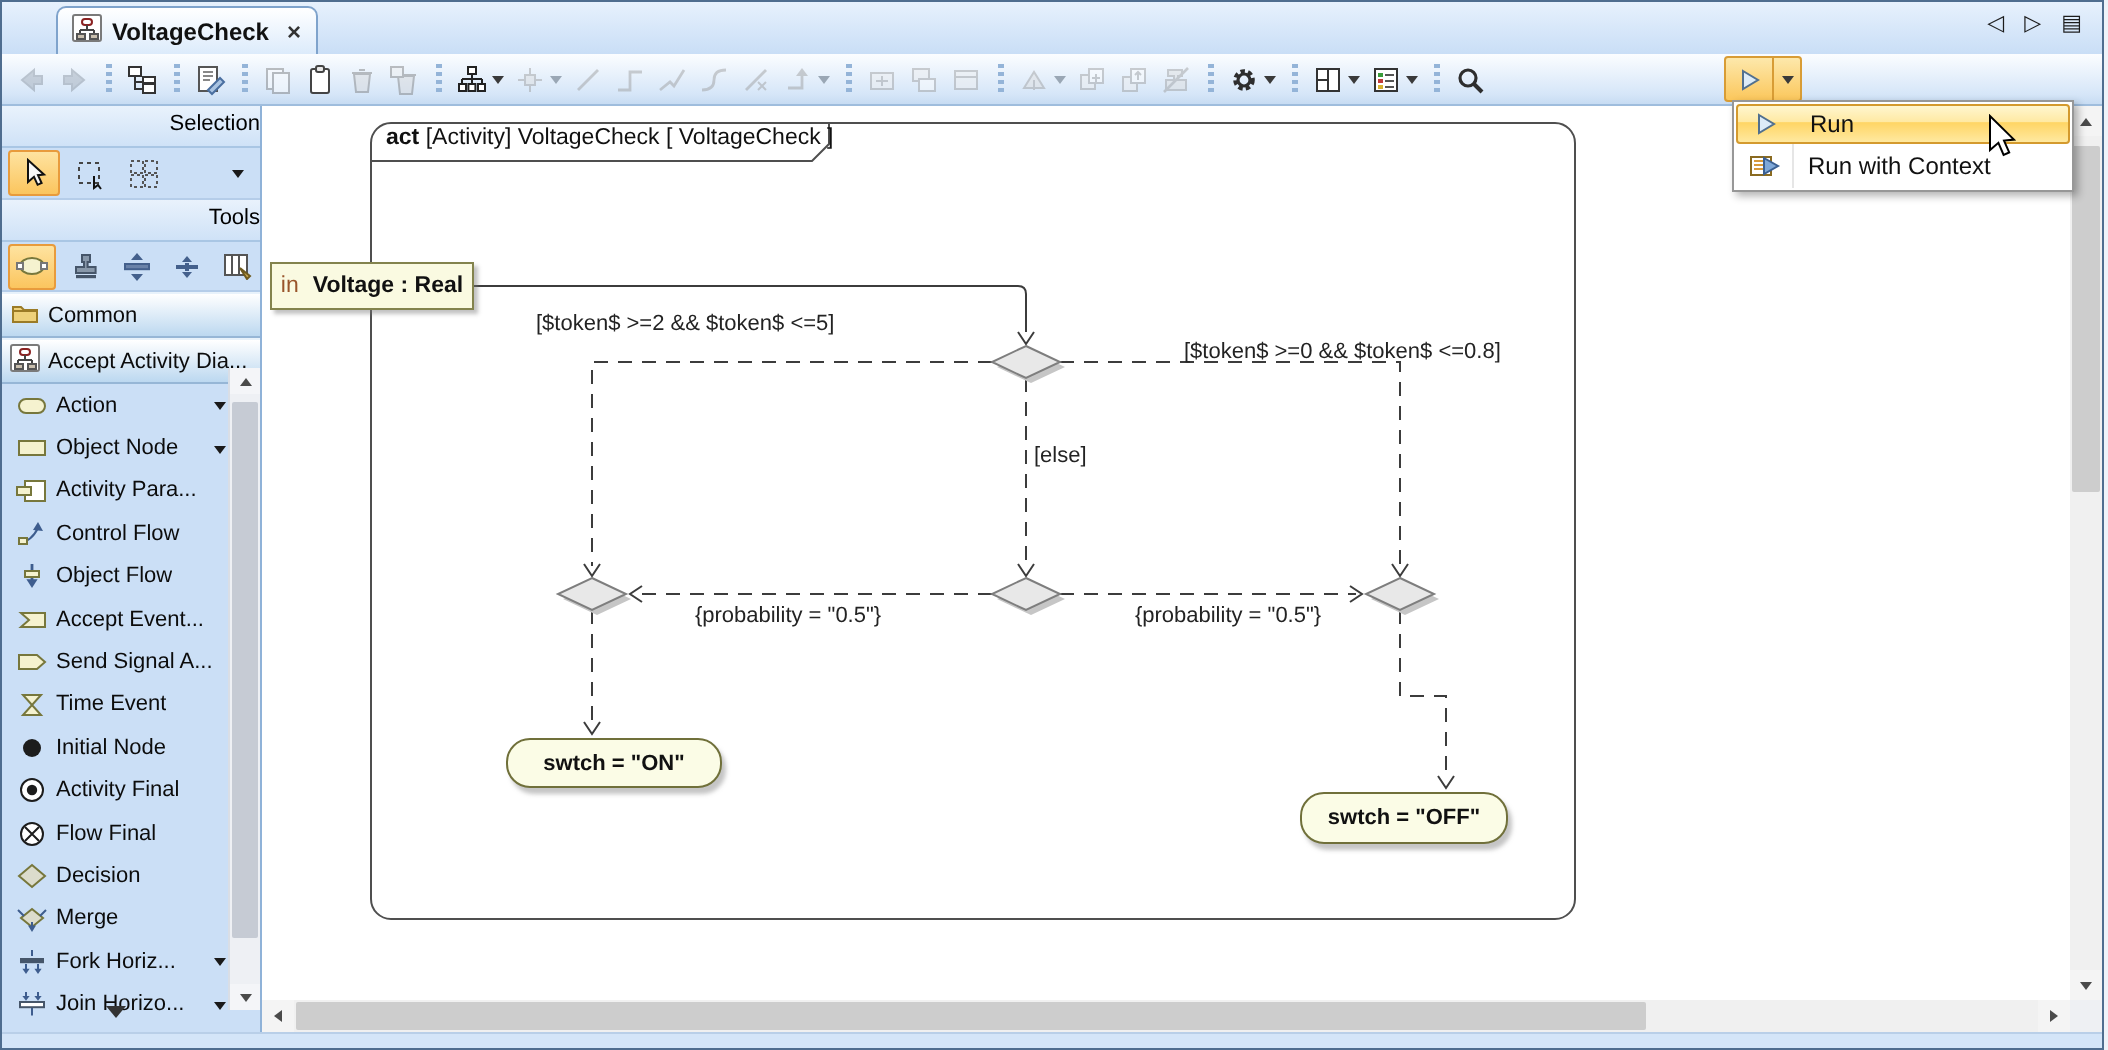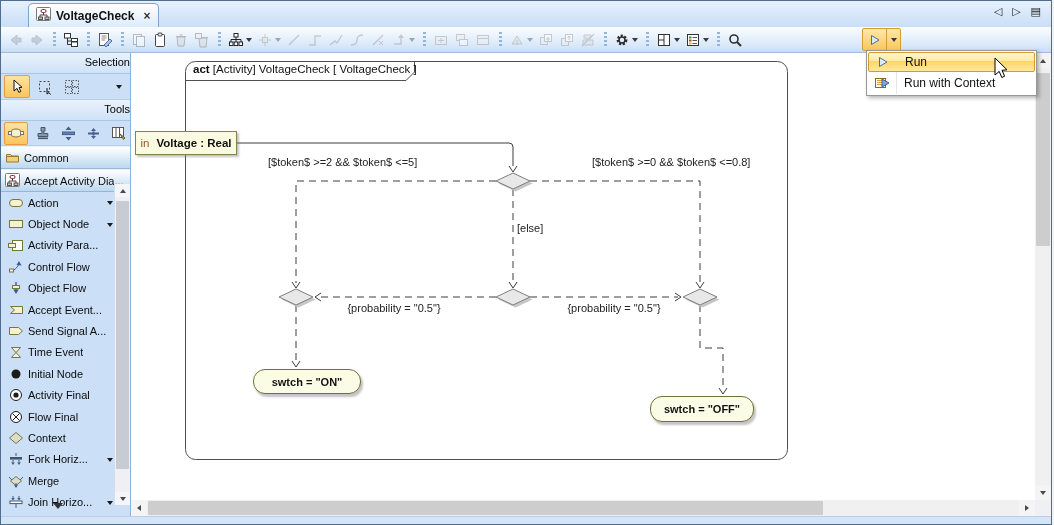--- a/index.html
+++ b/index.html
@@ -493,44 +493,44 @@
               </svg>
             </span>
           <span class="plabel">Flow Final</span>
         </div>
         <div class="pitem">
           <span class="picon">
               <svg width="16" height="14">
                 <path d="M8 1.5 L14.5 7 L8 12.5 L1.5 7 Z" fill="#dcdccc" stroke="#77773c"></path>
               </svg>
             </span>
-          <span class="plabel">Context</span>
+          <span class="plabel">Decision</span>
+        </div>
+        <div class="pitem">
+          <span class="picon">
+              <svg width="16" height="14">
+                <path d="M8 2.5 L13.5 7 L8 11.5 L2.5 7 Z" fill="#dcdccc" stroke="#77773c"></path>
+                <path d="M1 3 L4 6 M15 3 L12 6 M8 9 V13" stroke="#3e5d8e"></path>
+                <path d="M8 14 L10 10.8 H6 Z" fill="#3e5d8e"></path>
+              </svg>
+            </span>
+          <span class="plabel">Merge</span>
         </div>
         <div class="pitem">
           <span class="picon">
               <svg width="16" height="14">
                 <path d="M8 1 V4" stroke="#3e5d8e"></path>
                 <rect x="2" y="5" width="12" height="2.6" fill="#46566a"></rect>
                 <path d="M5 8 V11 M11 8 V11" stroke="#3e5d8e"></path>
                 <path d="M5 13 L6.8 10.4 H3.2 Z" fill="#3e5d8e"></path>
                 <path d="M11 13 L12.8 10.4 H9.2 Z" fill="#3e5d8e"></path>
               </svg>
             </span>
           <span class="plabel">Fork Horiz...</span>
           <span class="pcaret"></span>
-        </div>
-        <div class="pitem">
-          <span class="picon">
-              <svg width="16" height="14">
-                <path d="M8 2.5 L13.5 7 L8 11.5 L2.5 7 Z" fill="#dcdccc" stroke="#77773c"></path>
-                <path d="M1 3 L4 6 M15 3 L12 6 M8 9 V13" stroke="#3e5d8e"></path>
-                <path d="M8 14 L10 10.8 H6 Z" fill="#3e5d8e"></path>
-              </svg>
-            </span>
-          <span class="plabel">Merge</span>
         </div>
         <div class="pitem">
           <span class="picon">
               <svg width="16" height="14">
                 <path d="M5 1 V3.6 M11 1 V3.6" stroke="#3e5d8e"></path>
                 <path d="M5 5.4 L6.8 3 H3.2 Z" fill="#3e5d8e"></path>
                 <path d="M11 5.4 L12.8 3 H9.2 Z" fill="#3e5d8e"></path>
                 <rect x="2" y="6" width="12" height="2.6" fill="#fff" stroke="#46566a"></rect>
                 <path d="M8 9 V12.8" stroke="#3e5d8e"></path>
               </svg>
@@ -596,21 +596,21 @@
         <div class="frame-title">
           <b>act</b><span>&nbsp;</span><span>[Activity] VoltageCheck [ VoltageCheck ]</span>
         </div>
 
         <div class="pnode">
           <span class="dir">in</span>
           <span class="nm">Voltage : Real</span>
         </div>
 
         <div class="dlabel" style="left:137px;top:103px;">[$token$ &gt;=2 &amp;&amp; $token$ &lt;=5]</div>
-        <div class="dlabel" style="left:461px;top:103px;">[$token$ &gt;=0 &amp;&amp; $token$ &lt;=0.8]</div>
+        <div class="dlabel" style="left:461px;top:117px;">[$token$ &gt;=0 &amp;&amp; $token$ &lt;=0.8]</div>
         <div class="dlabel" style="left:386px;top:169px;">[else]</div>
         <div class="dlabel" style="left:199px;top:249px;width:128px;text-align:center;">{probability = "0.5"}</div>
         <div class="dlabel" style="left:427px;top:249px;width:112px;text-align:center;">{probability = "0.5"}</div>
 
         <div class="anode" style="left:122px;top:316px;width:108px;height:25px;">swtch = "ON"</div>
         <div class="anode" style="left:519px;top:343px;width:104px;height:26px;">swtch = "OFF"</div>
       </div>
 
       <div class="vsb">
         <div class="sbbtn" style="top:0;">

